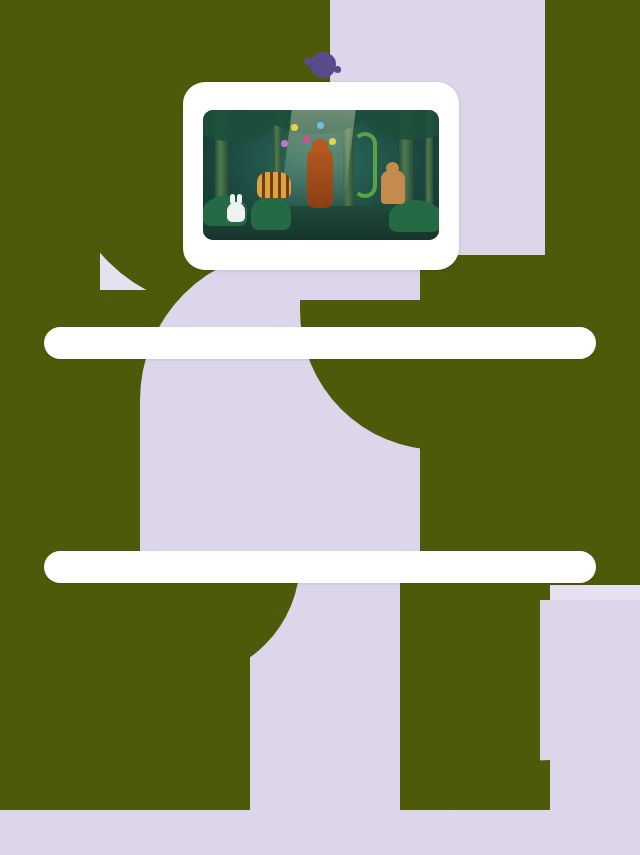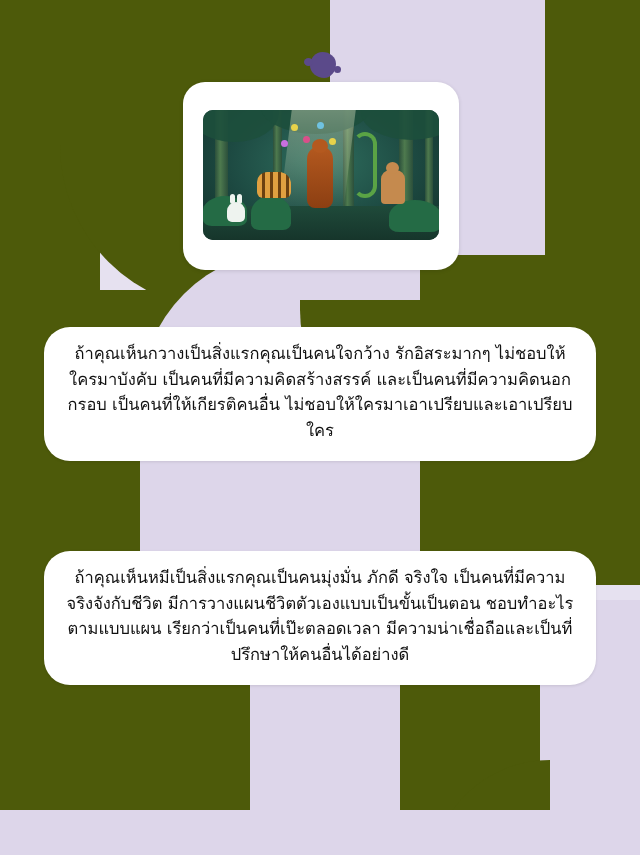--- a/index.html
+++ b/index.html
@@ -319,18 +319,16 @@
     <div class="ill-layer rabbit"></div>
     <div class="ill-layer flower" style="left:88px;  top:14px; background:#e8d24a;"></div>
     <div class="ill-layer flower" style="left:100px; top:26px; background:#d94f8a;"></div>
     <div class="ill-layer flower" style="left:114px; top:12px; background:#6fc2e0;"></div>
     <div class="ill-layer flower" style="left:126px; top:28px; background:#e8d24a;"></div>
     <div class="ill-layer flower" style="left:78px;  top:30px; background:#c96fe0;"></div>
   </div>
 </div>
 
 <div class="text-card" id="card-deer">
-  <p class="card-body">ถ้าคุณเห็นกวางเป็นสิ่งแรกคุณเป็นคนใจกว้าง รักอิสระมากๆ ไม่ชอบให้ใครมาบังคับ เป็นคนที่มีความคิดสร้างสรรค์ และเป็นคนที่มีความคิดนอกกรอบ เป็นคนที่ให้เกียรติคนอื่น ไม่ชอบให้ใครมาเอาเปรียบและเอาเปรียบใคร</p>
 </div>
 
 <div class="text-card" id="card-bear">
-  <p class="card-body">ถ้าคุณเห็นหมีเป็นสิ่งแรกคุณเป็นคนมุ่งมั่น ภักดี จริงใจ เป็นคนที่มีความจริงจังกับชีวิต มีการวางแผนชีวิตตัวเองแบบเป็นขั้นเป็นตอน ชอบทำอะไรตามแบบแผน เรียกว่าเป็นคนที่เป๊ะตลอดเวลา มีความน่าเชื่อถือและเป็นที่ปรึกษาให้คนอื่นได้อย่างดี</p>
 </div>
 
 </body></html>

